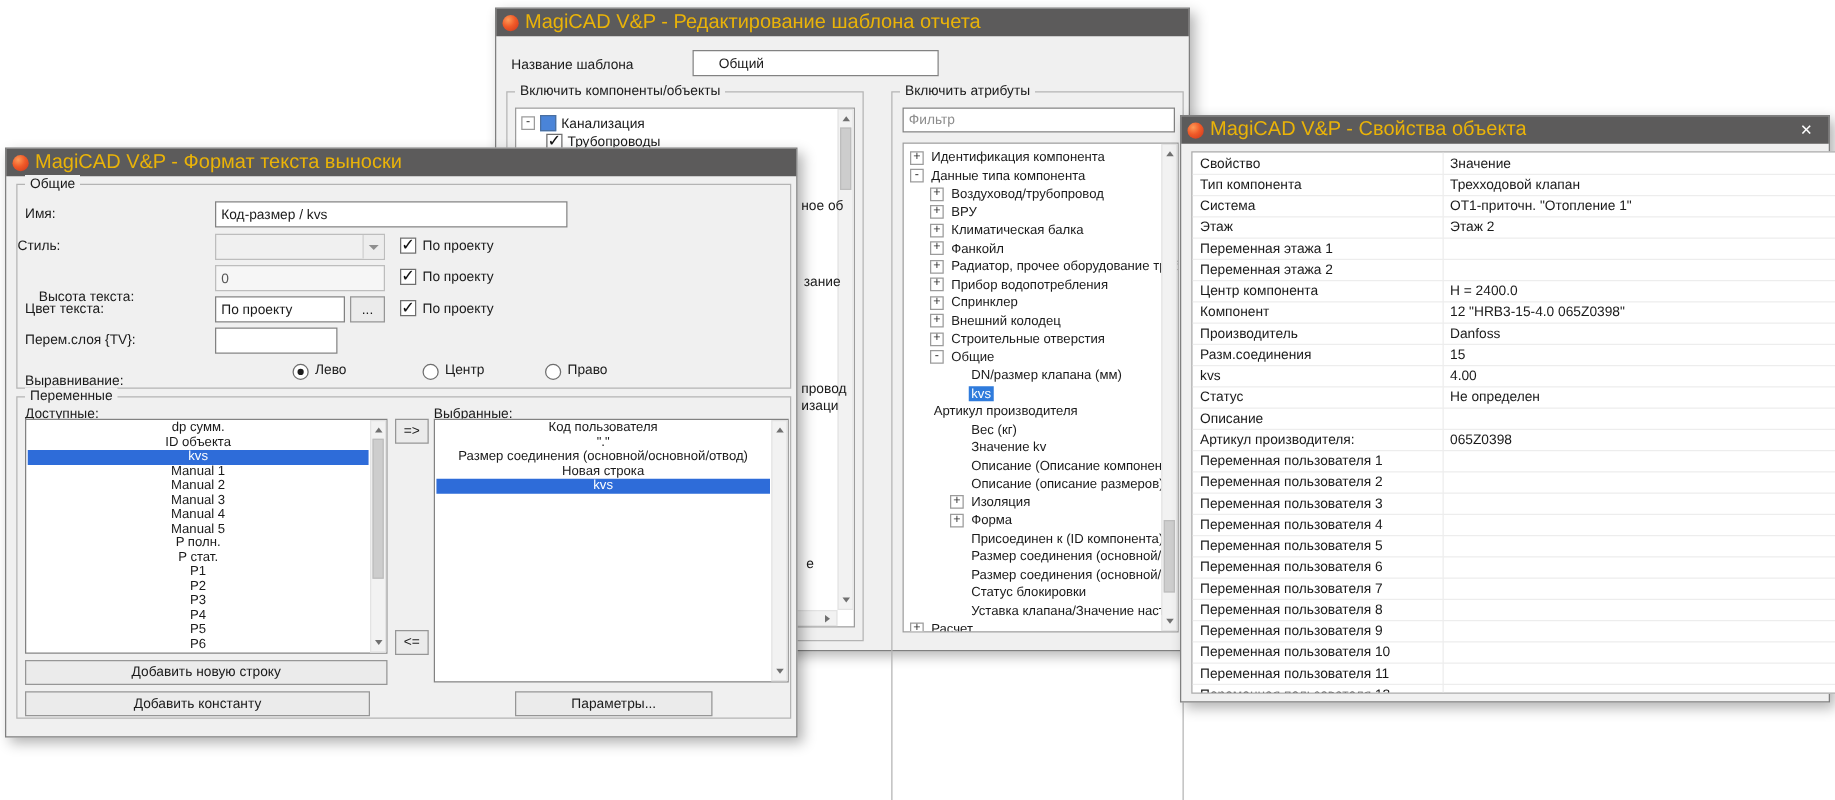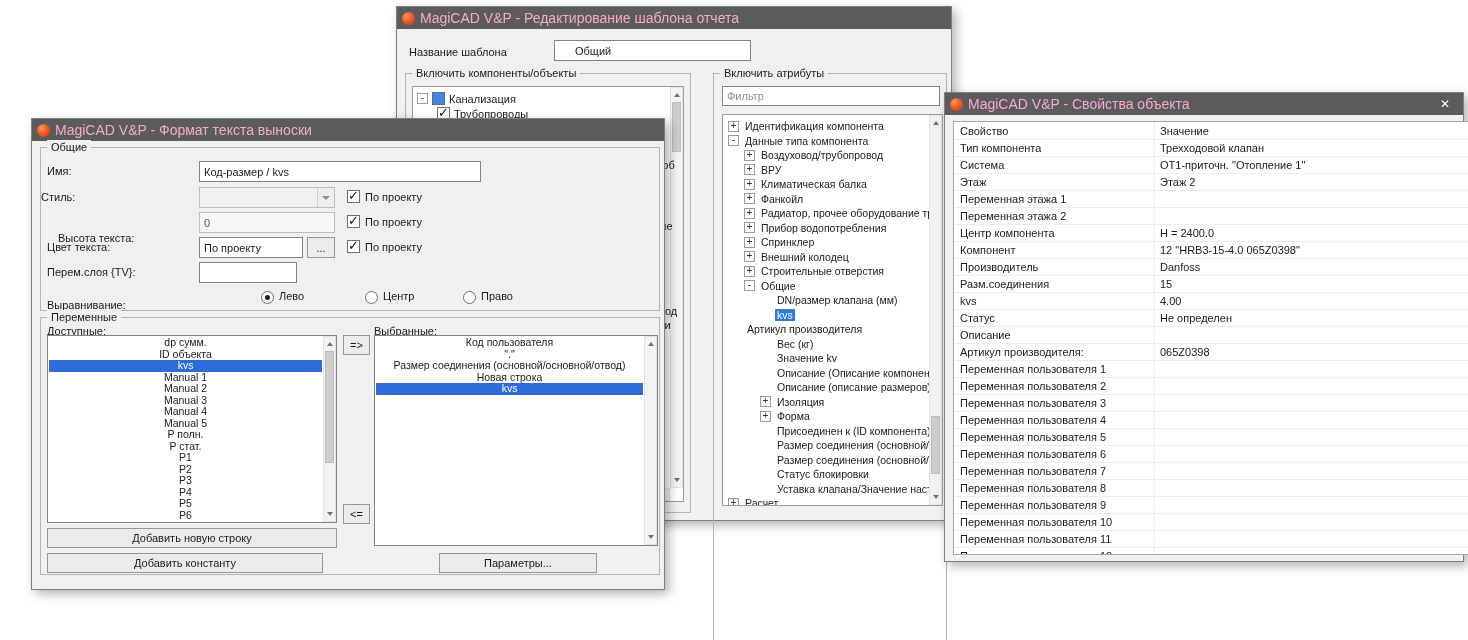--- a/index.html
+++ b/index.html
@@ -4,21 +4,21 @@
 <style>
   * { box-sizing: border-box; }
   html,body { margin:0; padding:0; }
   body {
     width:1468px; height:640px; position:relative; overflow:hidden;
     background:#ffffff; color:#1a1a1a;
     font-family:"Liberation Sans", sans-serif; font-size:11px;
   }
   .window { position:absolute; background:#f0f0f0; border:1px solid #7f7f7f; box-shadow:4px 4px 10px rgba(0,0,0,.30); }
   .titlebar { position:absolute; left:0; top:0; right:0; height:22px; background:#5c5b5b; display:flex; align-items:center; padding:0 5px; gap:5px; }
-  .titlebar .title { color:#f9a8d4; font-size:14px; white-space:nowrap; overflow:hidden; }
+  .titlebar .title { color:#eab308; font-size:16px; white-space:nowrap; overflow:hidden; }
   .mc-icon { width:13px; height:13px; border-radius:7px; flex:none;
     background:radial-gradient(circle at 35% 30%, #ff9a57 0%, #f05a28 45%, #c8341c 100%); }
   .close-btn { margin-left:auto; width:26px; height:22px; display:flex; align-items:center; justify-content:center; color:#fff; font-size:12px; }
   .lbl { position:absolute; white-space:nowrap; line-height:14px; }
   .groupbox { position:absolute; border:1px solid #b4b4b4; }
   .glabel { position:absolute; top:-8px; left:6px; background:#f0f0f0; padding:0 4px; white-space:nowrap; line-height:14px; }
   .tb { position:absolute; background:#ffffff; border:1px solid #828282; display:flex; align-items:center; padding:0 4px; overflow:hidden; white-space:nowrap; }
   .tb.light { background:#f6f6f6; border-color:#bdbdbd; color:#555; }
   .tb.disabled { background:#f0f0f0; border-color:#bdbdbd; }
   .ph { color:#8d8d8d; }
@@ -340,21 +340,21 @@
         </div>
         <div class="prow">
           <span class="pcell">Переменная пользователя 12</span>
           <span class="vcell"></span>
         </div>
       </div>
     <div class="vdivider"></div>
   </div>
 </div>
 
-<div class="window" style="left:4px; top:118px; width:634px; height:472px; z-index:3;margin-left:27px;">
+<div class="window" style="left:4px; top:118px; width:634px; height:472px; z-index:3;">
   <div class="titlebar">
     <span class="mc-icon"></span>
     <span class="title">MagiCAD V&amp;P - Формат текста выноски</span>
   </div>
 
   <div class="groupbox" style="left:8px; top:28px; width:620px; height:164px;">
     <span class="glabel">Общие</span>
 
     <span class="lbl" style="left:6px; top:16px;">Имя:</span>
     <div class="tb" style="left:158px; top:13px; width:282px; height:21px;">

